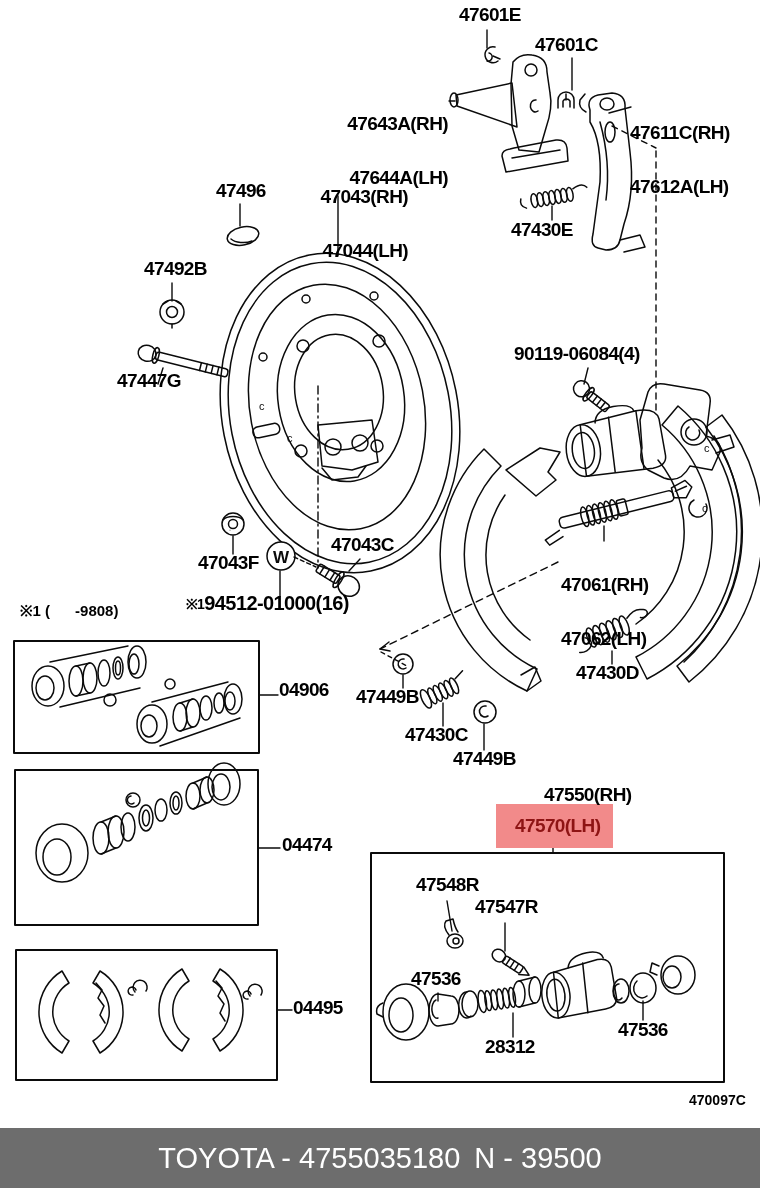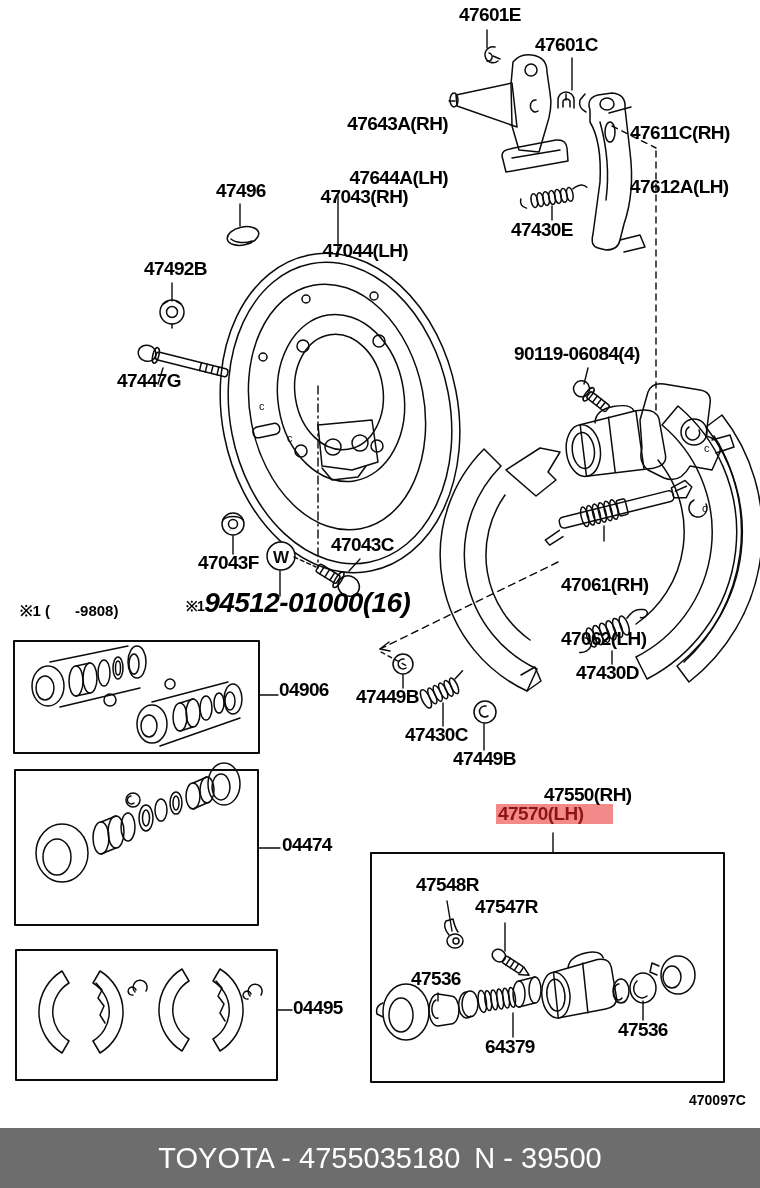--- a/index.html
+++ b/index.html
@@ -5,24 +5,24 @@
   html,body{margin:0;padding:0;}
   body{width:760px;height:1188px;position:relative;background:#fff;overflow:hidden;
        font-family:"Liberation Sans",sans-serif;color:#000;}
   svg.art{position:absolute;left:0;top:0;z-index:1;color:var(--ink,#0b0b0b);}
   .lbl{position:absolute;z-index:2;font-weight:700;font-size:19px;line-height:18px;
        letter-spacing:-0.6px;white-space:pre;}
   .lbl.right{text-align:right;}
   .lbl.small{font-size:15px;letter-spacing:0;}
   .lbl.code{font-size:14px;letter-spacing:0;}
   .prefix{font-size:14px;font-weight:700;vertical-align:1px;}
-  .big{font-size:28px;font-style:italic;}
+  .big{font-size:20px;}
   .hlwrap{position:absolute;left:496px;top:784px;z-index:2;}
   .hl-line1{font-weight:700;font-size:19px;letter-spacing:-0.6px;padding-left:3px;height:20px;margin-left:45px;}
-  .hl-line2{width:117px;height:20px;display:flex;align-items:center;padding-left:2px;box-sizing:border-box;
+  .hl-line2{width:117px;height:44px;display:flex;align-items:center;padding-left:19px;box-sizing:border-box;
             background:var(--highlight-bg,#f28a8a);color:var(--highlight-text,#8e1414);
             font-weight:700;font-size:19px;letter-spacing:-0.6px;}
   .footer{position:absolute;left:0;top:1128px;width:760px;height:60px;z-index:3;
           background:var(--footer-bg,#6d6d6d);color:var(--footer-text,#fff);
           display:flex;align-items:center;justify-content:center;gap:14px;
           font-size:29px;font-weight:400;letter-spacing:0;}
 </style>
 </head>
 <body>
 
@@ -420,21 +420,21 @@
 
 <div class="hlwrap">
   <div class="hl-line1">47550(RH)</div>
   <div class="hl-line2">47570(LH)</div>
 </div>
 
 <div class="lbl" style="left:282px;top:836px">04474</div>
 <div class="lbl" style="left:416px;top:876px">47548R</div>
 <div class="lbl" style="left:475px;top:898px">47547R</div>
 <div class="lbl" style="left:411px;top:970px">47536</div>
-<div class="lbl" style="left:485px;top:1038px">64379</div>
+<div class="lbl" style="left:485px;top:1038px">28312</div>
 <div class="lbl" style="left:618px;top:1021px">47536</div>
 <div class="lbl" style="left:293px;top:999px">04495</div>
 
 <div class="lbl code" style="left:689px;top:1091px">470097C</div>
 
 <div class="footer">
   <span>TOYOTA - 4755035180</span>
   <span>N - 39500</span>
 </div>
 

